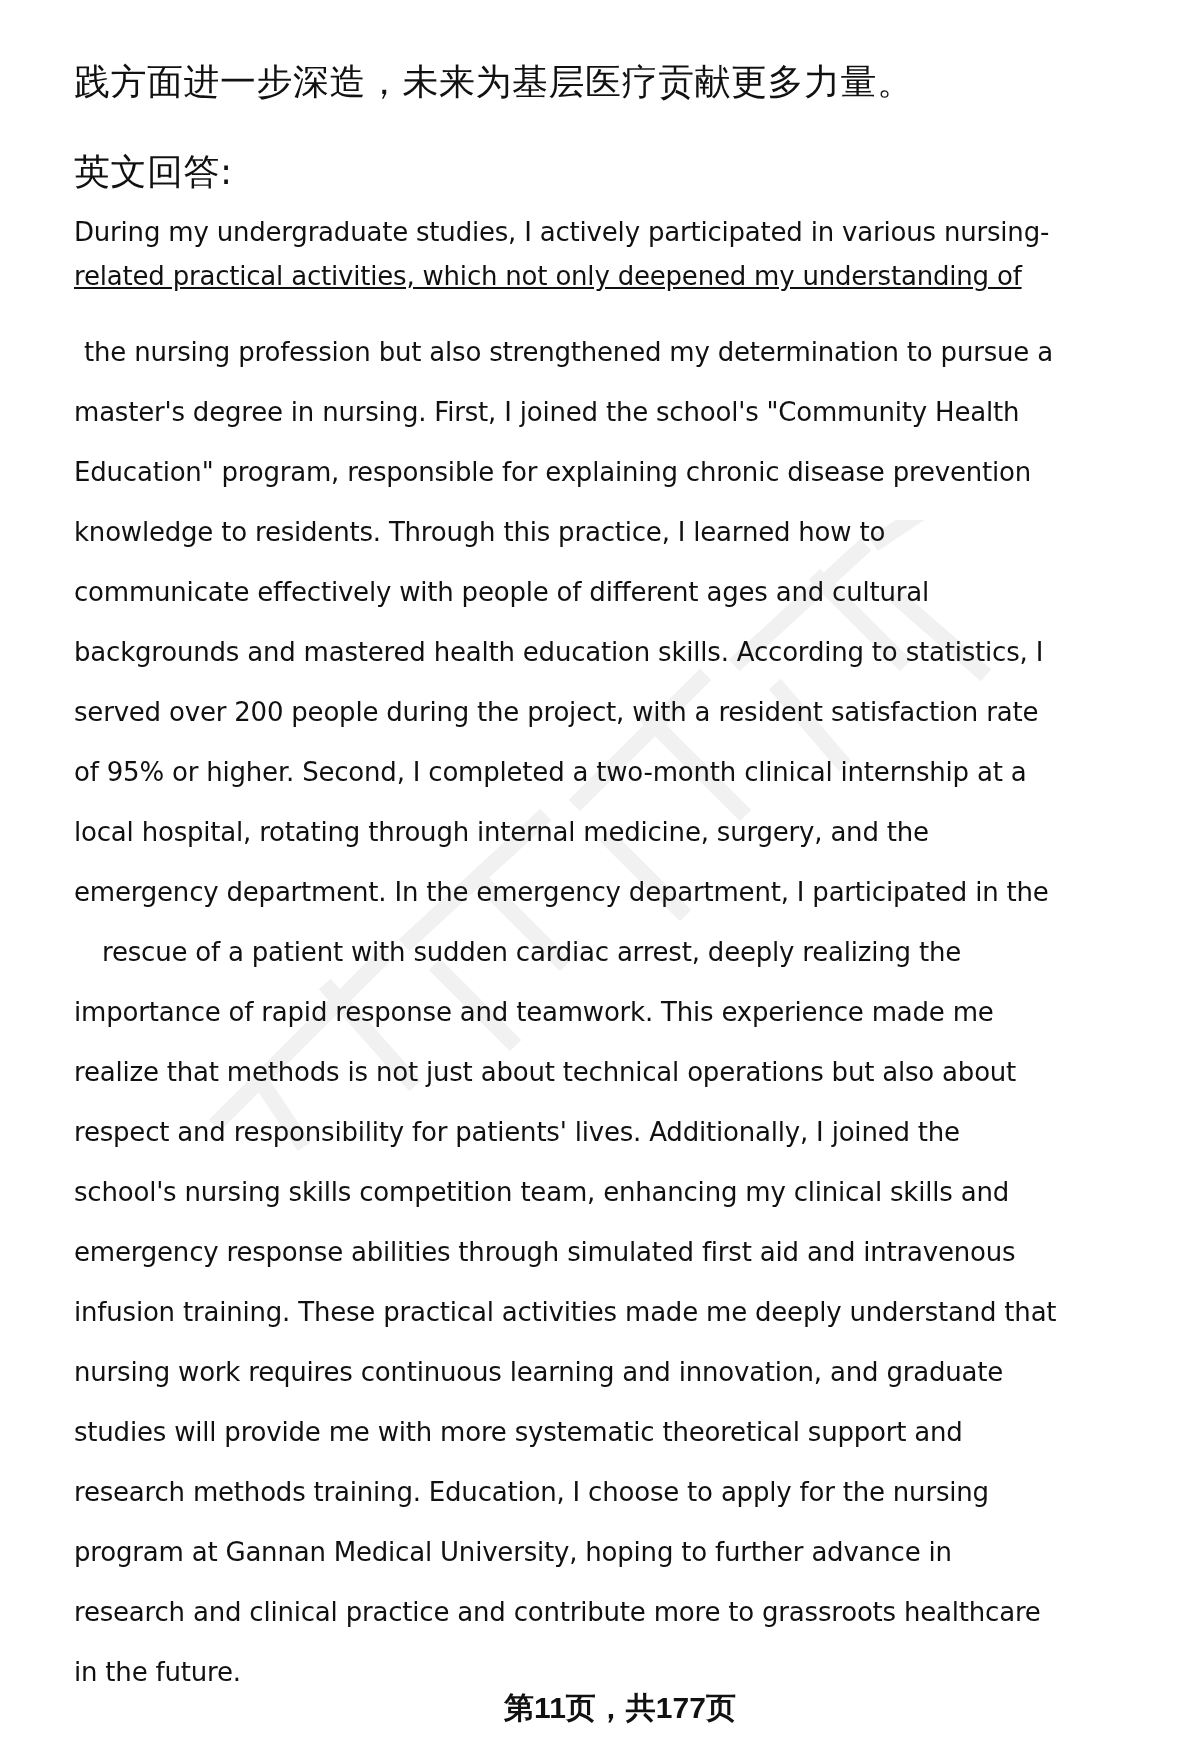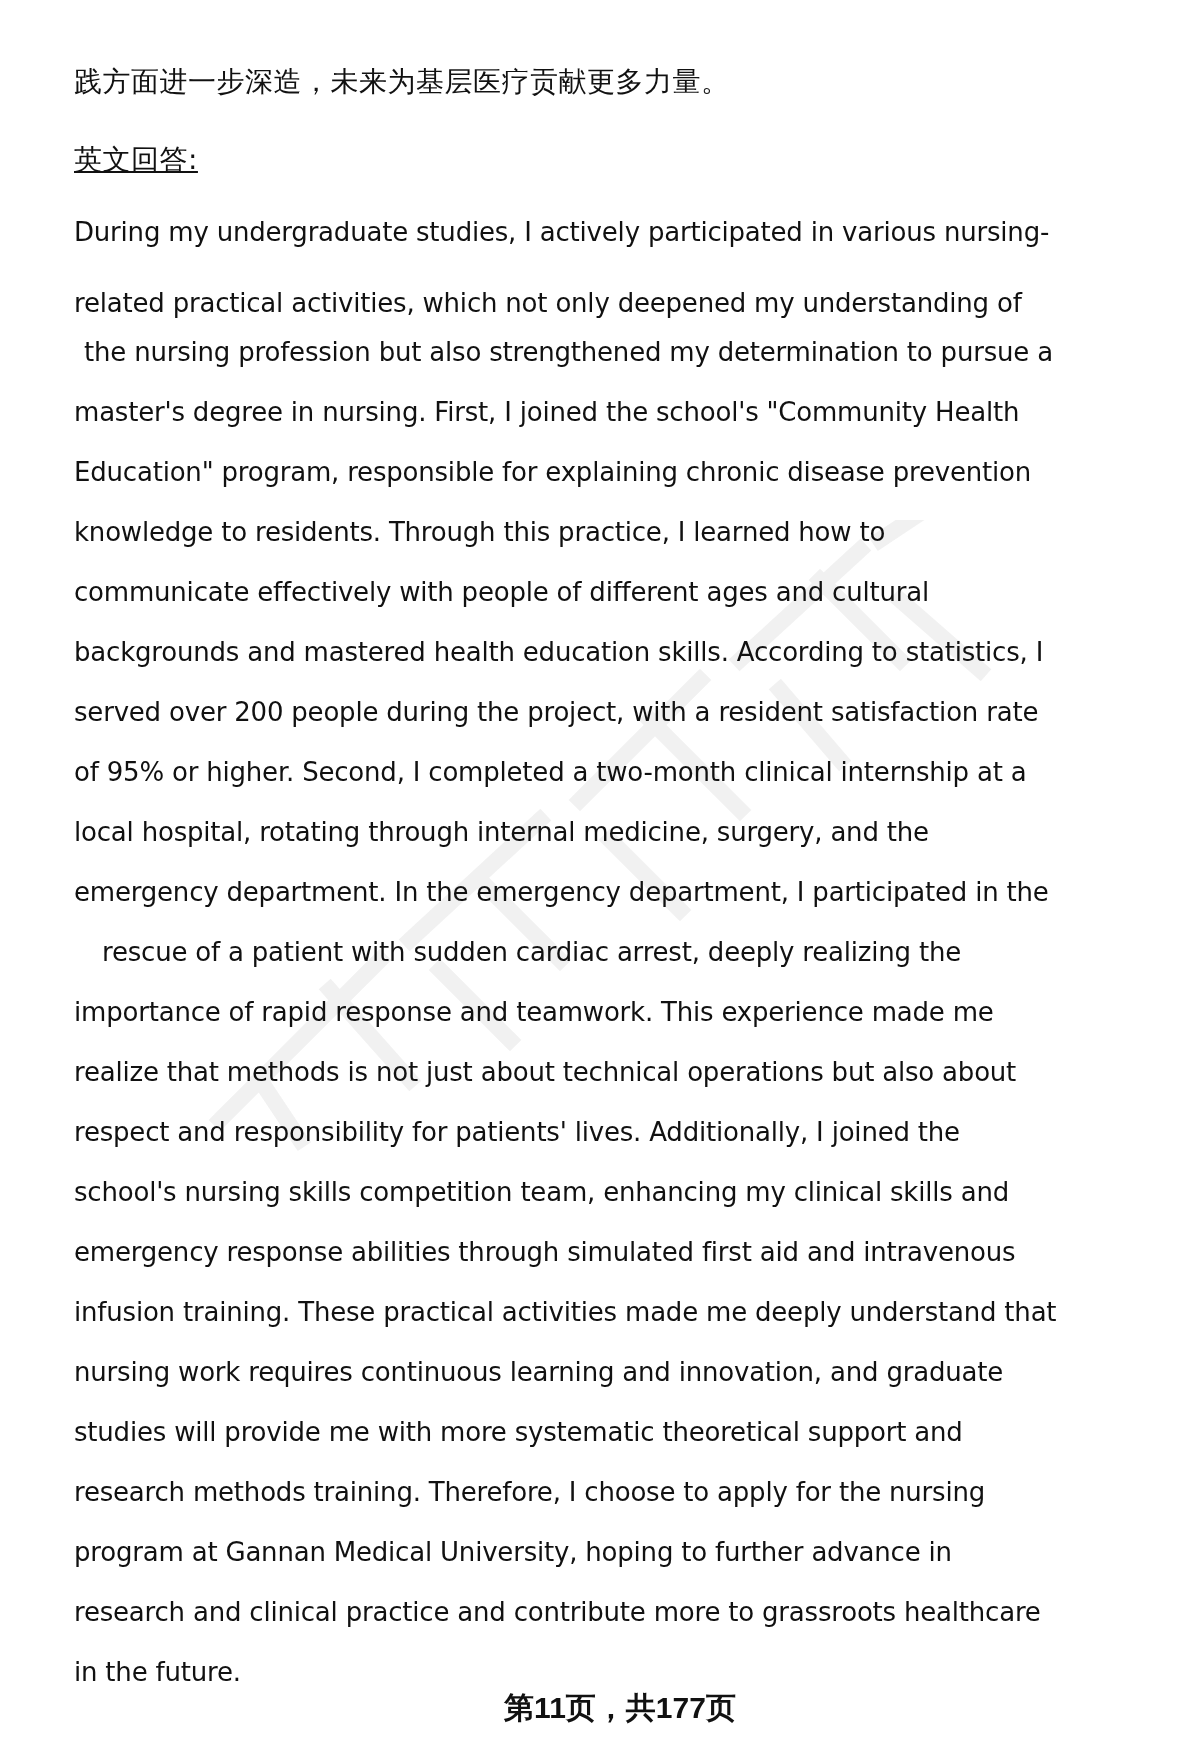--- a/index.html
+++ b/index.html
@@ -10,64 +10,64 @@
     }
     .watermark {
       position: absolute; left: 180px; top: 520px; width: 900px; height: 640px;
       pointer-events: none; opacity: 0.55;
     }
     .line {
       position: absolute; left: 74px; white-space: nowrap;
       font-size: 26px; line-height: 60px; height: 60px;
       letter-spacing: -0.2px;
     }
-    .cn { font-size: 28px; letter-spacing: 0.5px; }
+    .cn { font-size: 36px; letter-spacing: 0.5px; }
     .footer {
       position: absolute; left: 0; width: 1240px; text-align: center;
       top: 1684px; font-size: 30px; line-height: 48px; font-weight: bold;
       font-family: "Liberation Sans", "DejaVu Sans", sans-serif; color: #111;
     }
   </style>
 </head>
 <body>
 
 <svg class="watermark" viewBox="0 0 900 640">
   <g stroke="#e6e6e6" stroke-width="16" fill="none" stroke-linecap="square">
     <path d="M40 600 L200 440 M80 560 L120 620 M150 470 L230 560"></path>
     <path d="M230 420 L360 300 M260 450 L330 520 M300 360 L380 440"></path>
     <path d="M400 280 L520 160 M430 320 L500 390 M470 200 L560 290"></path>
     <path d="M560 140 L680 30 M600 170 L660 240 M640 60 L720 140"></path>
     <path d="M700 20 L820 -60 M720 80 L800 150"></path>
   </g>
 </svg>
 
 <div class="line cn" style="top:52px;">践方面进一步深造，未来为基层医疗贡献更多力量。</div>
-<div class="line cn" style="top:130px;text-decoration:underline;">英文回答:</div>
+<div class="line cn" style="top:142px;">英文回答:</div>
 
 <div>
   <div class="line" style="top:202px;">During my undergraduate studies, I actively participated in various nursing-</div>
-  <div class="line" style="top:273px;">related practical activities, which not only deepened my understanding of</div>
+  <div class="line" style="top:246px;text-decoration:underline;">related practical activities, which not only deepened my understanding of</div>
   <div class="line" style="top:322px;margin-left:10px;">the nursing profession but also strengthened my determination to pursue a</div>
   <div class="line" style="top:382px;">master's degree in nursing. First, I joined the school's "Community Health</div>
   <div class="line" style="top:442px;">Education" program, responsible for explaining chronic disease prevention</div>
   <div class="line" style="top:502px;">knowledge to residents. Through this practice, I learned how to</div>
   <div class="line" style="top:562px;">communicate effectively with people of different ages and cultural</div>
   <div class="line" style="top:622px;">backgrounds and mastered health education skills. According to statistics, I</div>
   <div class="line" style="top:682px;">served over 200 people during the project, with a resident satisfaction rate</div>
   <div class="line" style="top:742px;">of 95% or higher. Second, I completed a two-month clinical internship at a</div>
   <div class="line" style="top:802px;">local hospital, rotating through internal medicine, surgery, and the</div>
   <div class="line" style="top:862px;">emergency department. In the emergency department, I participated in the</div>
   <div class="line" style="top:922px;margin-left:28px;">rescue of a patient with sudden cardiac arrest, deeply realizing the</div>
   <div class="line" style="top:982px;">importance of rapid response and teamwork. This experience made me</div>
   <div class="line" style="top:1042px;">realize that methods is not just about technical operations but also about</div>
   <div class="line" style="top:1102px;">respect and responsibility for patients' lives. Additionally, I joined the</div>
   <div class="line" style="top:1162px;">school's nursing skills competition team, enhancing my clinical skills and</div>
   <div class="line" style="top:1222px;text-align:right;">emergency response abilities through simulated first aid and intravenous</div>
   <div class="line" style="top:1282px;">infusion training. These practical activities made me deeply understand that</div>
   <div class="line" style="top:1342px;">nursing work requires continuous learning and innovation, and graduate</div>
   <div class="line" style="top:1402px;">studies will provide me with more systematic theoretical support and</div>
-  <div class="line" style="top:1462px;">research methods training. Therefore, I choose to apply for the nursing</div>
+  <div class="line" style="top:1462px;">research methods training. Education, I choose to apply for the nursing</div>
   <div class="line" style="top:1522px;">program at Gannan Medical University, hoping to further advance in</div>
   <div class="line" style="top:1582px;">research and clinical practice and contribute more to grassroots healthcare</div>
   <div class="line" style="top:1642px;">in the future.</div>
 </div>
 
 <div class="footer">第11页，共177页</div>
 
 </body></html>

